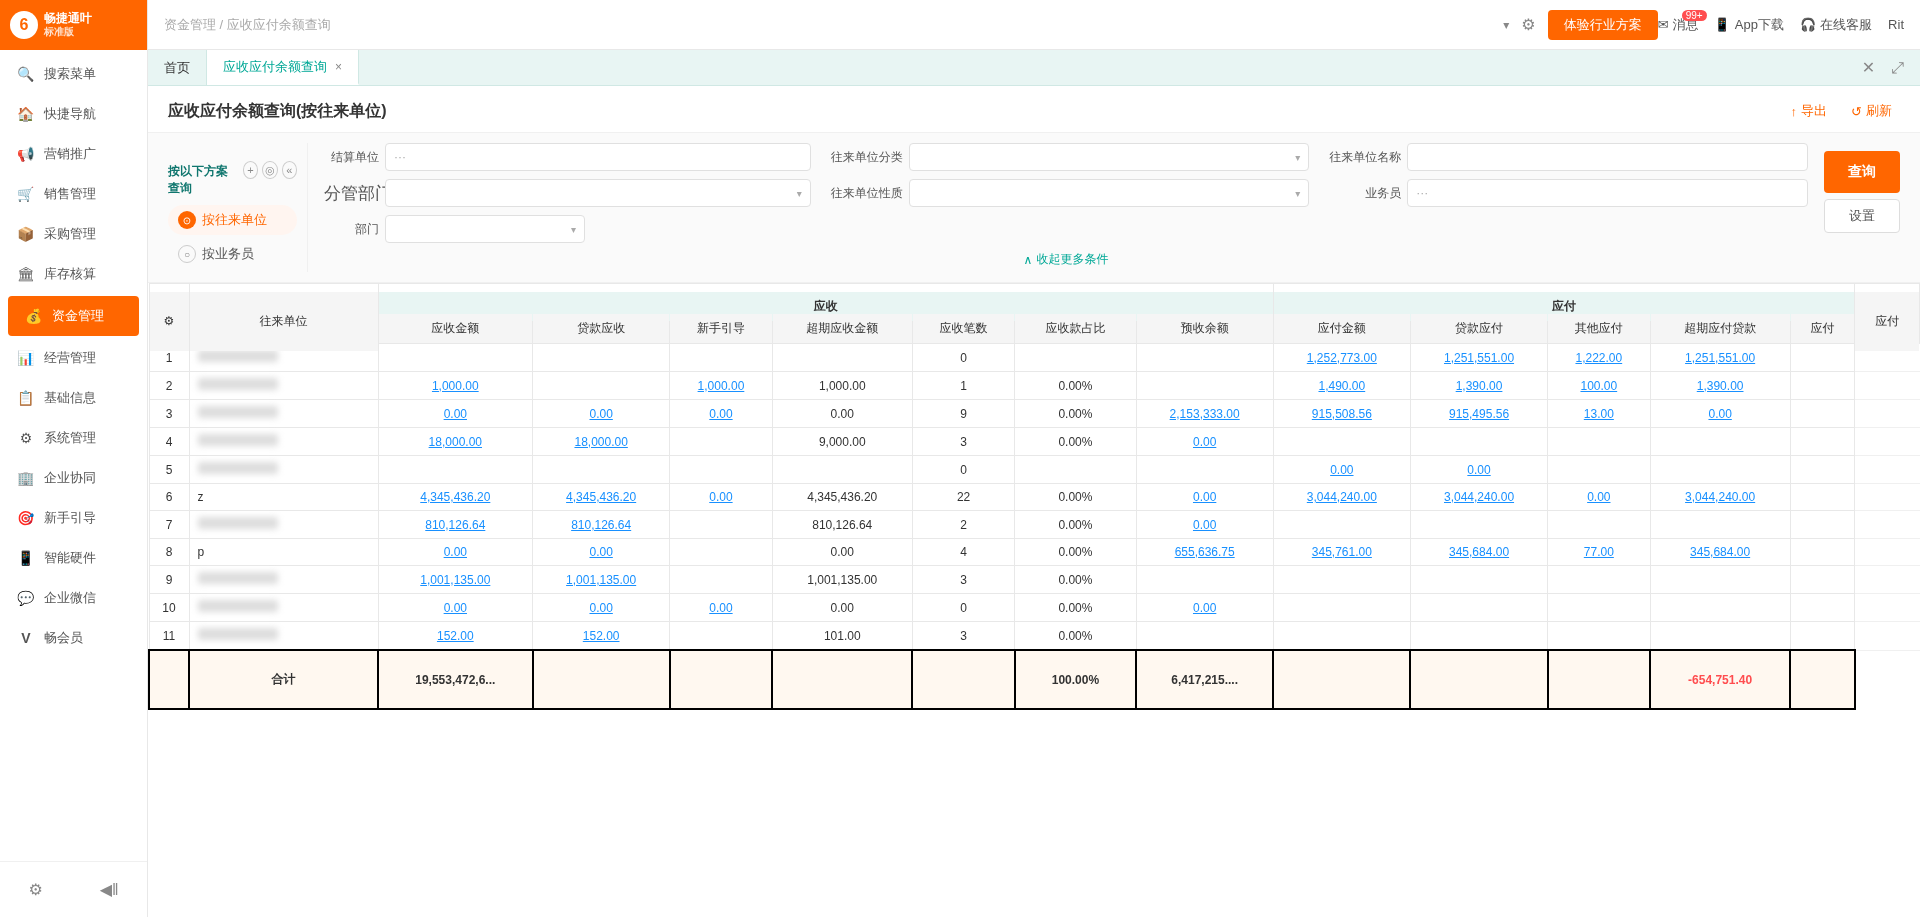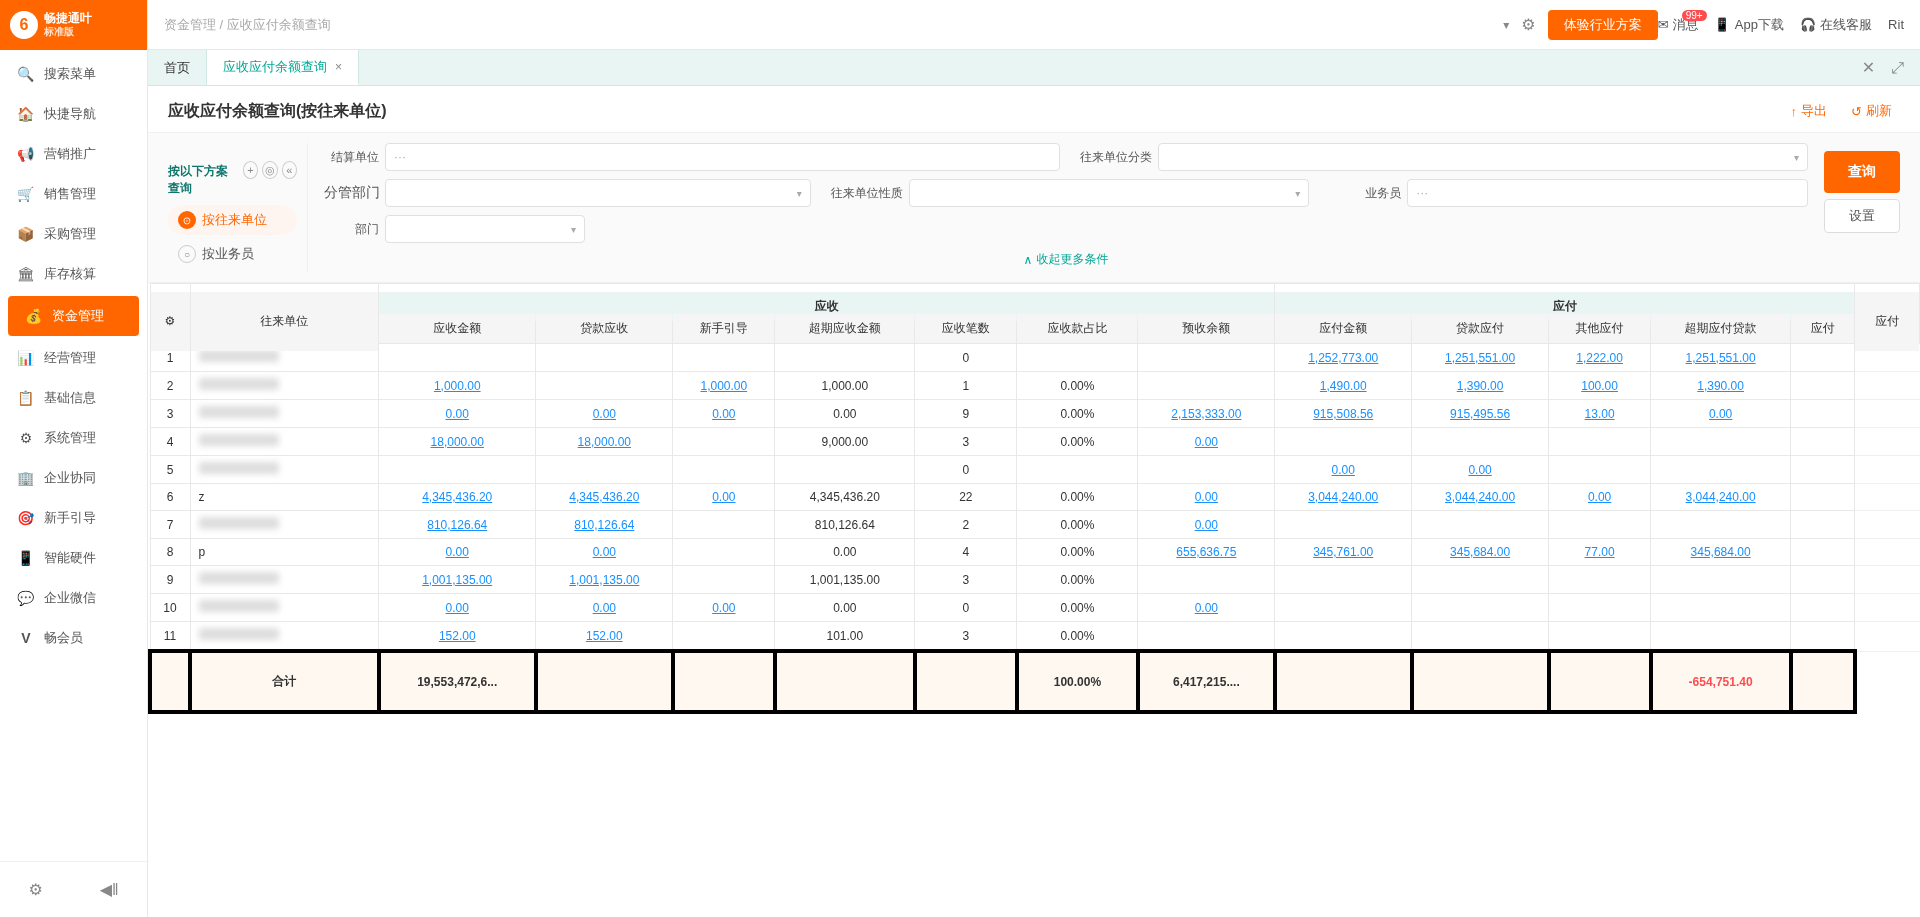--- a/index.html
+++ b/index.html
@@ -115,21 +115,21 @@
     thead th {
       background: #f5f5f5; border: 1px solid #e8e8e8; padding: 6px 8px;
       text-align: center; white-space: nowrap; color: #333; font-weight: normal; position: sticky; top: 8px; z-index: 10;
     }
     thead th.group-header { background: #e8f5f3; font-weight: bold; }
     tbody tr { border-bottom: 1px solid #f0f0f0; }
     tbody td { border: 1px solid #e8e8e8; padding: 6px 8px; text-align: center; white-space: nowrap; color: #333; }
     tbody td.text-left { text-align: left; }
     tbody td.link { color: #1890ff; cursor: pointer; text-decoration: underline; }
     tfoot td {
-      background: #fff8f0; border: 4px solid #000000; padding: 20px 8px;
+      background: #fff8f0; border: 2px solid #000000; padding: 20px 8px;
       text-align: center; white-space: nowrap; font-weight: bold; color: #333;
     }
     tfoot td.negative { color: #ff4d4f; }
 
     
     ::-webkit-scrollbar { width: 6px; height: 6px; }
     ::-webkit-scrollbar-thumb { background: #ccc; border-radius: 3px; }
     ::-webkit-scrollbar-track { background: #f5f5f5; }
 
     .window-controls { display: flex; gap: 8px; margin-left: auto; }
@@ -307,25 +307,29 @@
                 <span style="color:#aaa;">···</span>
               </div>
             </div>
             <div style="display:flex;align-items:center;gap:6px;flex:1;">
               <label style="font-size:12px;color:#555;white-space:nowrap;width:80px;text-align:right;">往来单位分类</label>
               <div class="field-input" style="flex:1;min-width:180px;">
                 <span></span>
                   <span class="chevron-down">▾</span>
               </div>
             </div>
+            <div style="display:flex;align-items:center;gap:6px;flex:1;">
+              <label style="font-size:12px;color:#555;white-space:nowrap;width:80px;text-align:right;">往来单位名称</label>
+              <div class="field-input" style="flex:1;min-width:180px;"></div>
+            </div>
           </div>
 
           <div style="display:flex;align-items:center;gap:12px;margin-bottom:8px;">
             <div style="display:flex;align-items:center;gap:6px;flex:1;">
-              <label style="font-size:14px;color:#555;white-space:nowrap;width:55px;text-align:right;">分管部门</label>
+              <label style="font-size:17px;color:#555;white-space:nowrap;width:55px;text-align:right;">分管部门</label>
               <div class="field-input" style="flex:1;min-width:200px;">
                 <span></span>
                   <span class="chevron-down">▾</span>
               </div>
             </div>
             <div style="display:flex;align-items:center;gap:6px;flex:1;">
               <label style="font-size:12px;color:#555;white-space:nowrap;width:80px;text-align:right;">往来单位性质</label>
               <div class="field-input" style="flex:1;min-width:180px;">
                 <span></span>
                   <span class="chevron-down">▾</span>

